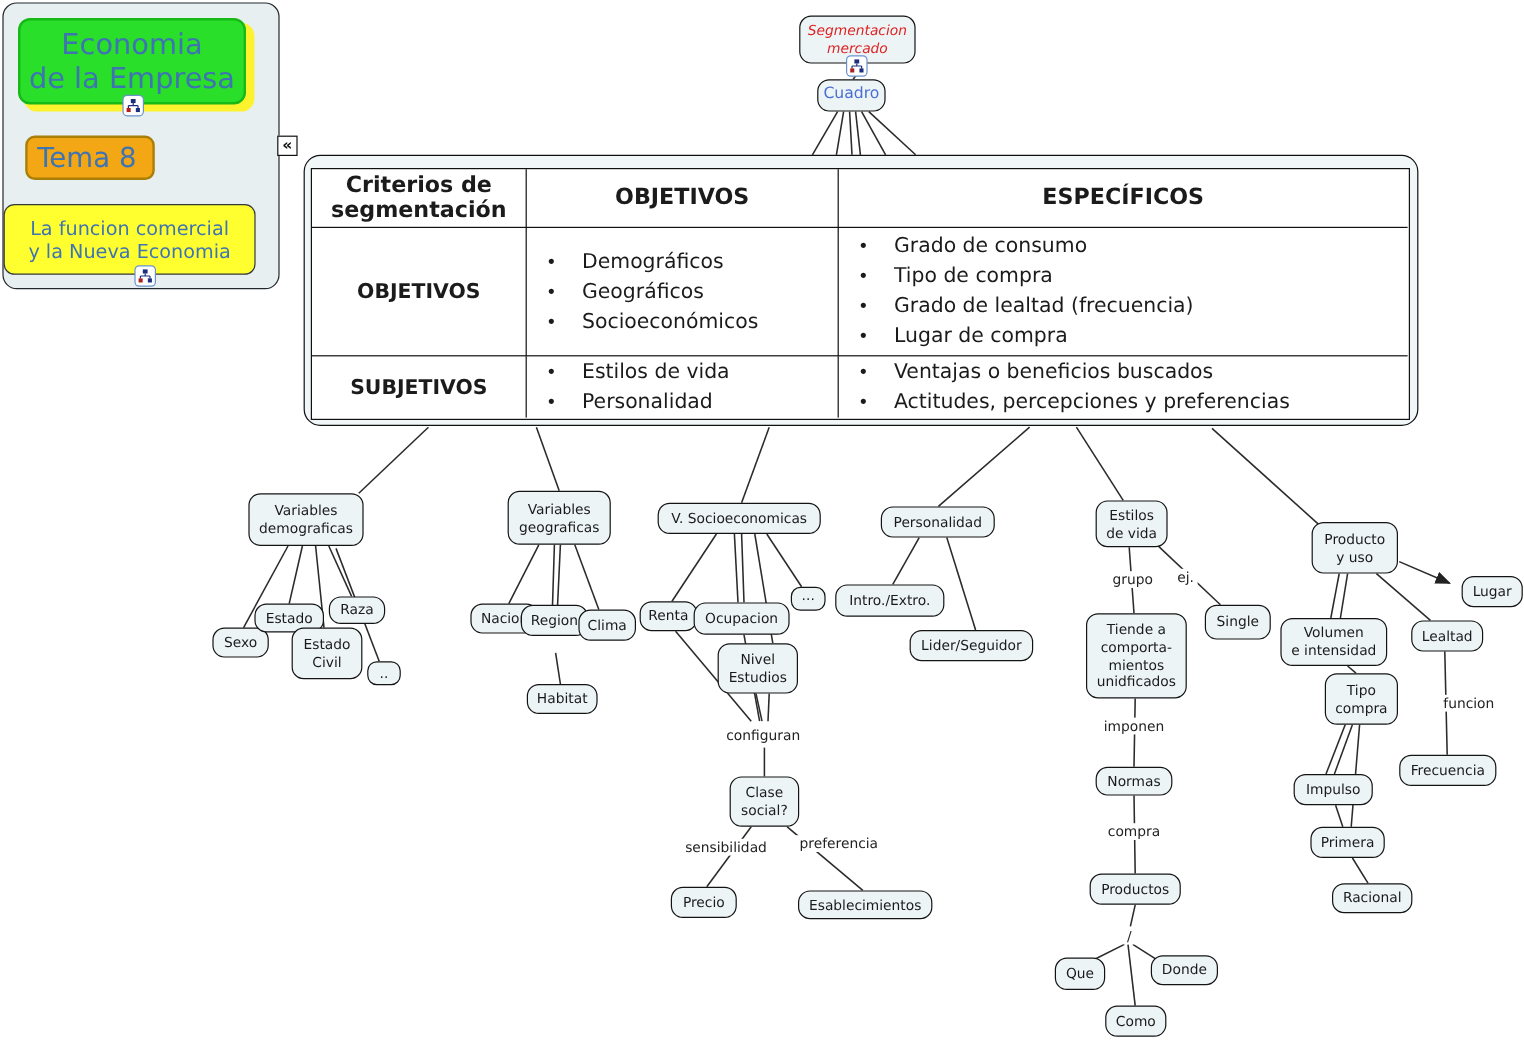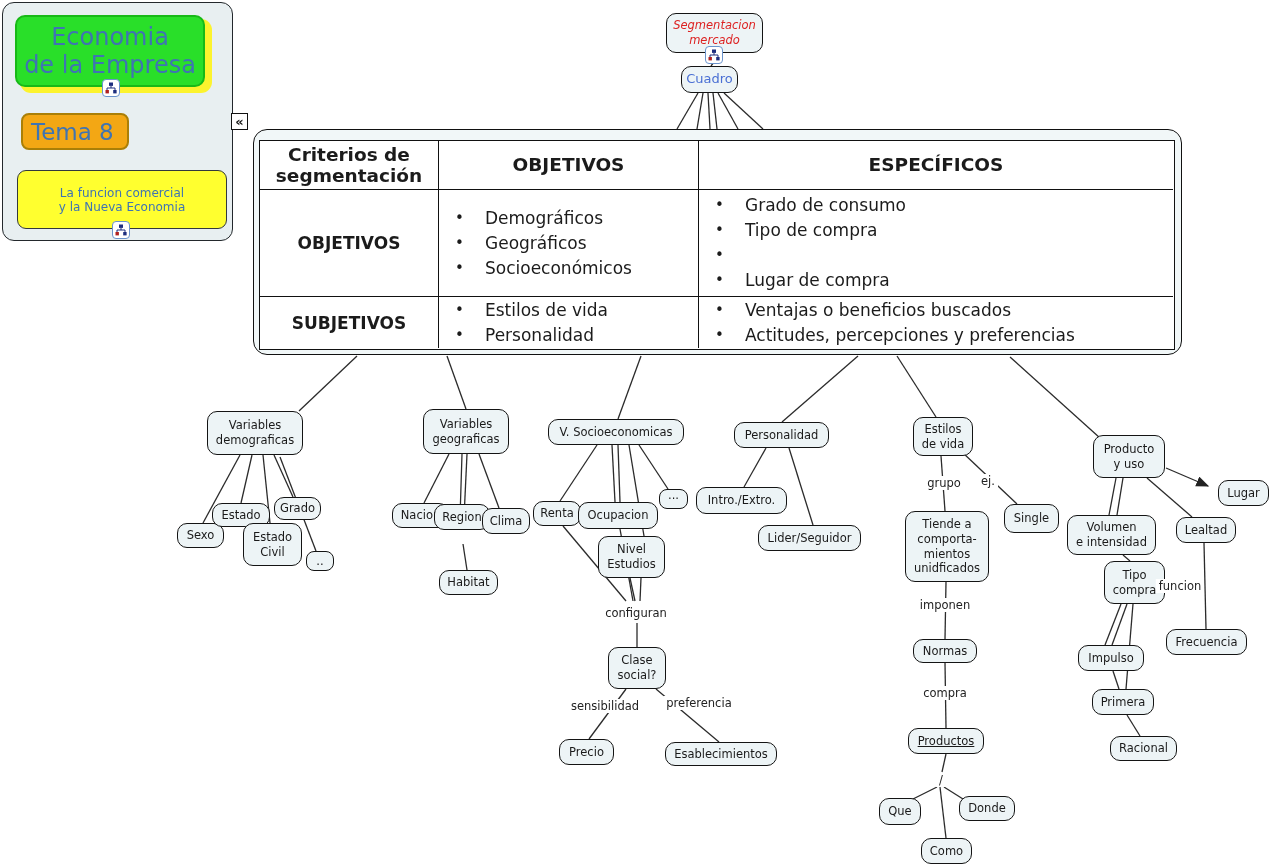--- a/index.html
+++ b/index.html
@@ -22,22 +22,22 @@
 
   
   .panel{position:absolute;left:2px;top:2px;width:231px;height:239px;background:#e8eff1;
          border:1.8px solid #23282c;border-radius:12px;box-sizing:border-box;}
   .pbox{position:absolute;display:flex;align-items:center;justify-content:center;text-align:center;
         box-sizing:border-box;white-space:pre-line;}
   .pbox.green{left:12px;top:12px;width:190px;height:72px;background:#29df29;border:2px solid #17b917;
         border-radius:10px;box-shadow:6px 5px 0 1px #fcf32e;font-size:24px;color:#3f74b3;}
   .pbox.orange{left:18px;top:110px;width:108px;height:37px;background:#f3a714;border:2px solid #aa7f07;
         border-radius:8px;font-size:23px;color:#3f74b3;justify-content:flex-start;padding-left:8px;}
-  .pbox.yellow{left:14px;top:167px;width:210px;height:59px;background:#ffff2f;border:1.5px solid #33383c;
-        border-radius:9px;font-size:12px;color:#3f74b3;}
+  .pbox.yellow{left:0;top:167px;width:210px;height:59px;background:#ffff2f;border:1.5px solid #33383c;
+        border-radius:9px;font-size:16px;color:#3f74b3;}
   .collapse-btn{position:absolute;left:231px;top:113px;width:17px;height:17px;background:#ffffff;
         border:1.5px solid #111;box-sizing:border-box;display:flex;align-items:center;justify-content:center;
         font-size:13px;font-weight:bold;color:#111;line-height:1;}
 
   
   .cmap-icon{position:absolute;width:18px;height:18px;background:#ffffff;border:1.5px solid #6a93cc;
         border-radius:4px;box-sizing:border-box;display:flex;align-items:center;justify-content:center;}
 
   
   .tablenode{position:absolute;left:253px;top:129px;width:929px;height:226px;background:#f1f7f8;
@@ -208,20 +208,21 @@
           <div class="bullet-item">
             <span class="bullet">•</span>
             <span>Grado de consumo</span>
           </div>
           <div class="bullet-item">
             <span class="bullet">•</span>
             <span>Tipo de compra</span>
           </div>
           <div class="bullet-item">
             <span class="bullet">•</span>
+            <span>Grado de lealtad (frecuencia)</span>
           </div>
           <div class="bullet-item">
             <span class="bullet">•</span>
             <span>Lugar de compra</span>
           </div>
         </div>
 
       <div class="cell rowhdr last-row">SUBJETIVOS</div>
       <div class="cell list last-row">
           <div class="bullet-item">
@@ -245,21 +246,21 @@
         </div>
     </div>
   </div>
 
   <div class="n" style="left:207px;top:411px;width:96px;height:44px;">Variables
 demograficas</div>
   <div class="n" style="left:177px;top:523px;width:47px;height:25px;">Sexo</div>
   <div class="n" style="left:212px;top:503px;width:58px;height:24px;">Estado</div>
   <div class="n" style="left:243px;top:523px;width:59px;height:43px;">Estado
 Civil</div>
-  <div class="n" style="left:274px;top:497px;width:47px;height:23px;">Grado</div>
+  <div class="n" style="left:274px;top:497px;width:47px;height:23px;">Raza</div>
   <div class="n small" style="left:306px;top:551px;width:28px;height:20px;">..</div>
 
   <div class="n" style="left:423px;top:409px;width:86px;height:45px;">Variables
 geograficas</div>
   <div class="n" style="left:392px;top:503px;width:57px;height:25px;">Nacion</div>
   <div class="n" style="left:434px;top:504px;width:56px;height:26px;">Region</div>
   <div class="n" style="left:482px;top:508px;width:48px;height:26px;">Clima</div>
   <div class="n" style="left:439px;top:570px;width:59px;height:25px;">Habitat</div>
 
   <div class="n" style="left:548px;top:419px;width:136px;height:26px;">V. Socioeconomicas</div>
@@ -278,21 +279,21 @@
   <div class="n" style="left:758px;top:525px;width:103px;height:26px;">Lider/Seguidor</div>
 
   <div class="n" style="left:913px;top:417px;width:60px;height:39px;">Estilos
 de vida</div>
   <div class="n" style="left:905px;top:511px;width:84px;height:71px;">Tiende a
 comporta-
 mientos
 unidficados</div>
   <div class="n" style="left:1004px;top:504px;width:55px;height:29px;">Single</div>
   <div class="n" style="left:913px;top:639px;width:64px;height:24px;">Normas</div>
-  <div class="n" style="left:908px;top:728px;width:76px;height:26px;text-decoration:underline;">Productos</div>
+  <div class="n" style="left:908px;top:728px;width:76px;height:26px;">Productos</div>
   <div class="n" style="left:879px;top:798px;width:42px;height:27px;">Que</div>
   <div class="n" style="left:959px;top:796px;width:56px;height:25px;">Donde</div>
   <div class="n" style="left:921px;top:838px;width:51px;height:26px;">Como</div>
 
   <div class="n" style="left:1093px;top:435px;width:72px;height:43px;">Producto
 y uso</div>
   <div class="n" style="left:1218px;top:480px;width:51px;height:26px;">Lugar</div>
   <div class="n" style="left:1067px;top:515px;width:89px;height:40px;">Volumen
 e intensidad</div>
   <div class="n" style="left:1176px;top:517px;width:60px;height:26px;">Lealtad</div>
@@ -304,15 +305,15 @@
   <div class="n" style="left:1110px;top:736px;width:67px;height:25px;">Racional</div>
 
   <div class="el" style="left:636px;top:613px;">configuran</div>
   <div class="el" style="left:605px;top:706px;">sensibilidad</div>
   <div class="el" style="left:699px;top:703px;">preferencia</div>
   <div class="el" style="left:944px;top:483px;">grupo</div>
   <div class="el" style="left:988px;top:481px;">ej.</div>
   <div class="el" style="left:945px;top:605px;">imponen</div>
   <div class="el" style="left:945px;top:693px;">compra</div>
   <div class="el" style="left:941px;top:780px;">/</div>
-  <div class="el" style="left:1180px;top:586px;">funcion</div>
+  <div class="el" style="left:1224px;top:586px;">funcion</div>
 
 </div>
 
 </body></html>

